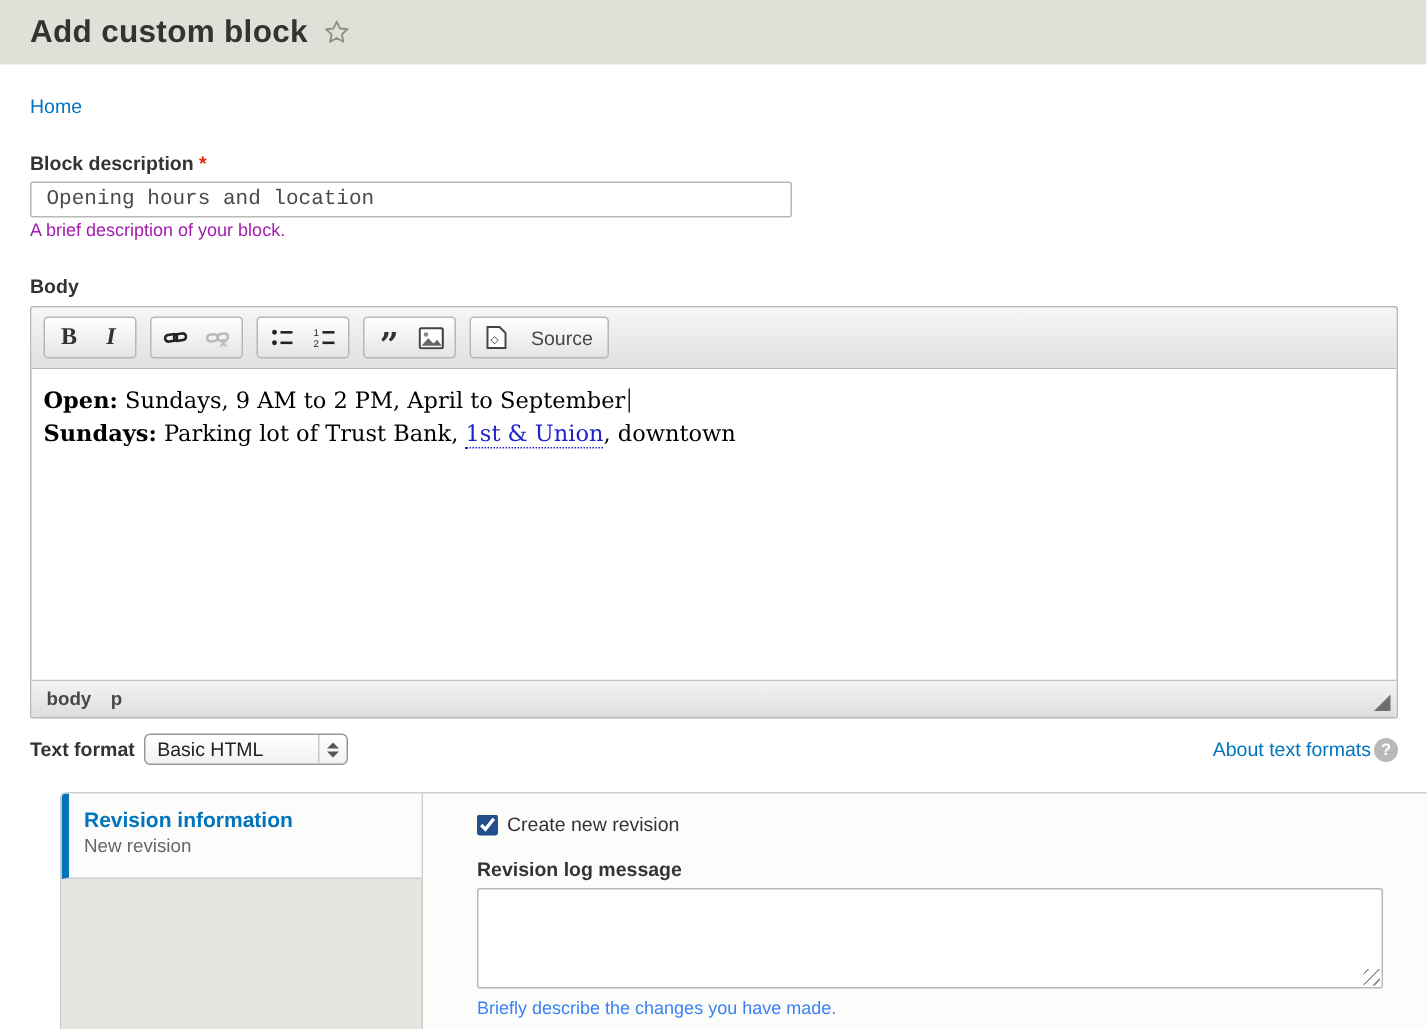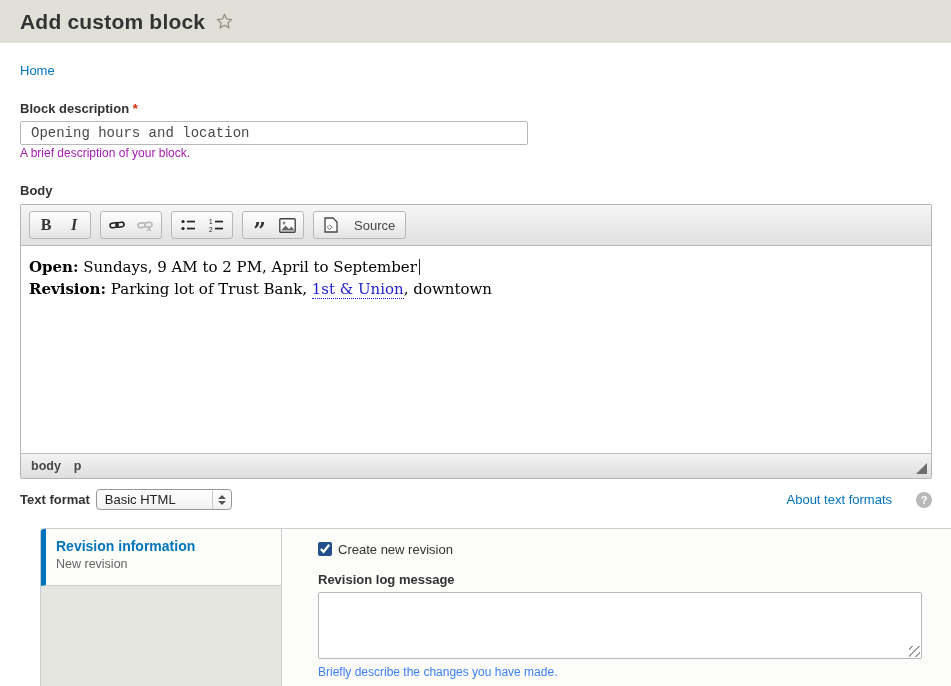--- a/index.html
+++ b/index.html
@@ -149,21 +149,21 @@
     height: 100%;
     display: flex; flex-direction: column;
     align-items: center; justify-content: center;
     border-left: 1px solid #c9c9c9;
     padding: 0 5px;
     gap: 2px;
   }
   .select-arrows i { display: block; width: 0; height: 0; }
   .arr-up { border-left: 4px solid transparent; border-right: 4px solid transparent; border-bottom: 4px solid #555; }
   .arr-down { border-left: 4px solid transparent; border-right: 4px solid transparent; border-top: 4px solid #555; }
-  .format-right { margin-left: auto; display: flex; align-items: center; gap: 24px; }
+  .format-right { margin-left: auto; display: flex; align-items: center; gap: 2px; }
   .help-badge {
     width: 16px; height: 16px;
     border-radius: 50%;
     background: #b9b9b9;
     color: #fff;
     font-size: 11px;
     font-weight: bold;
     display: inline-flex; align-items: center; justify-content: center;
     cursor: pointer;
   }
@@ -189,21 +189,21 @@
     background: #fcfcfa;
     border-left: 5px solid #0074bd;
     border-bottom: 1px solid #ccc;
     padding: 9px 10px 10px 10px;
     height: 57px;
     cursor: pointer;
   }
   .vtab-title { color: #0074bd; font-weight: bold; font-size: 14px; }
   .vtab-summary { color: #666; font-size: 12.5px; margin-top: 3px; }
   .vtabs-pane { flex: 1; padding: 13px 36px 0 36px; }
-  .checkbox-row { display: flex; gap: 6px; }
+  .checkbox-row { display: flex; align-items: center; gap: 6px; }
   .checkbox-row input { width: 14px; height: 14px; accent-color: #23508c; cursor: pointer; }
   .checkbox-row label { cursor: pointer; color: #333; }
   .log-label { font-weight: bold; margin-top: 15px; }
   .textarea-wrap { position: relative; margin-top: 5px; width: 604px; }
   .log-textarea {
     display: block;
     width: 100%;
     height: 67px;
     border: 1px solid #b8b8b8;
     border-radius: 2px;
@@ -329,21 +329,21 @@
               <text x="3" y="11.5" font-size="7" font-family="sans-serif" fill="#222">◇</text>
             </svg>
           </span>
           <span>Source</span>
         </button>
       </span>
     </div>
 
     <div class="cke-content">
       <p><strong>Open:</strong><span> Sundays, 9 AM to 2 PM, April to September</span><span class="caret"></span></p>
-      <p><strong>Revision:</strong><span> Parking lot of Trust Bank, </span><a href="#" class="editor-link">1st &amp; Union</a><span>, downtown</span></p>
+      <p><strong>Sundays:</strong><span> Parking lot of Trust Bank, </span><a href="#" class="editor-link">1st &amp; Union</a><span>, downtown</span></p>
     </div>
 
     <div class="cke-bottom">
       <span class="path-item">body</span>
       <span class="path-item">p</span>
       <span class="cke-resizer"></span>
     </div>
   </div>
 
   <div class="format-row">

